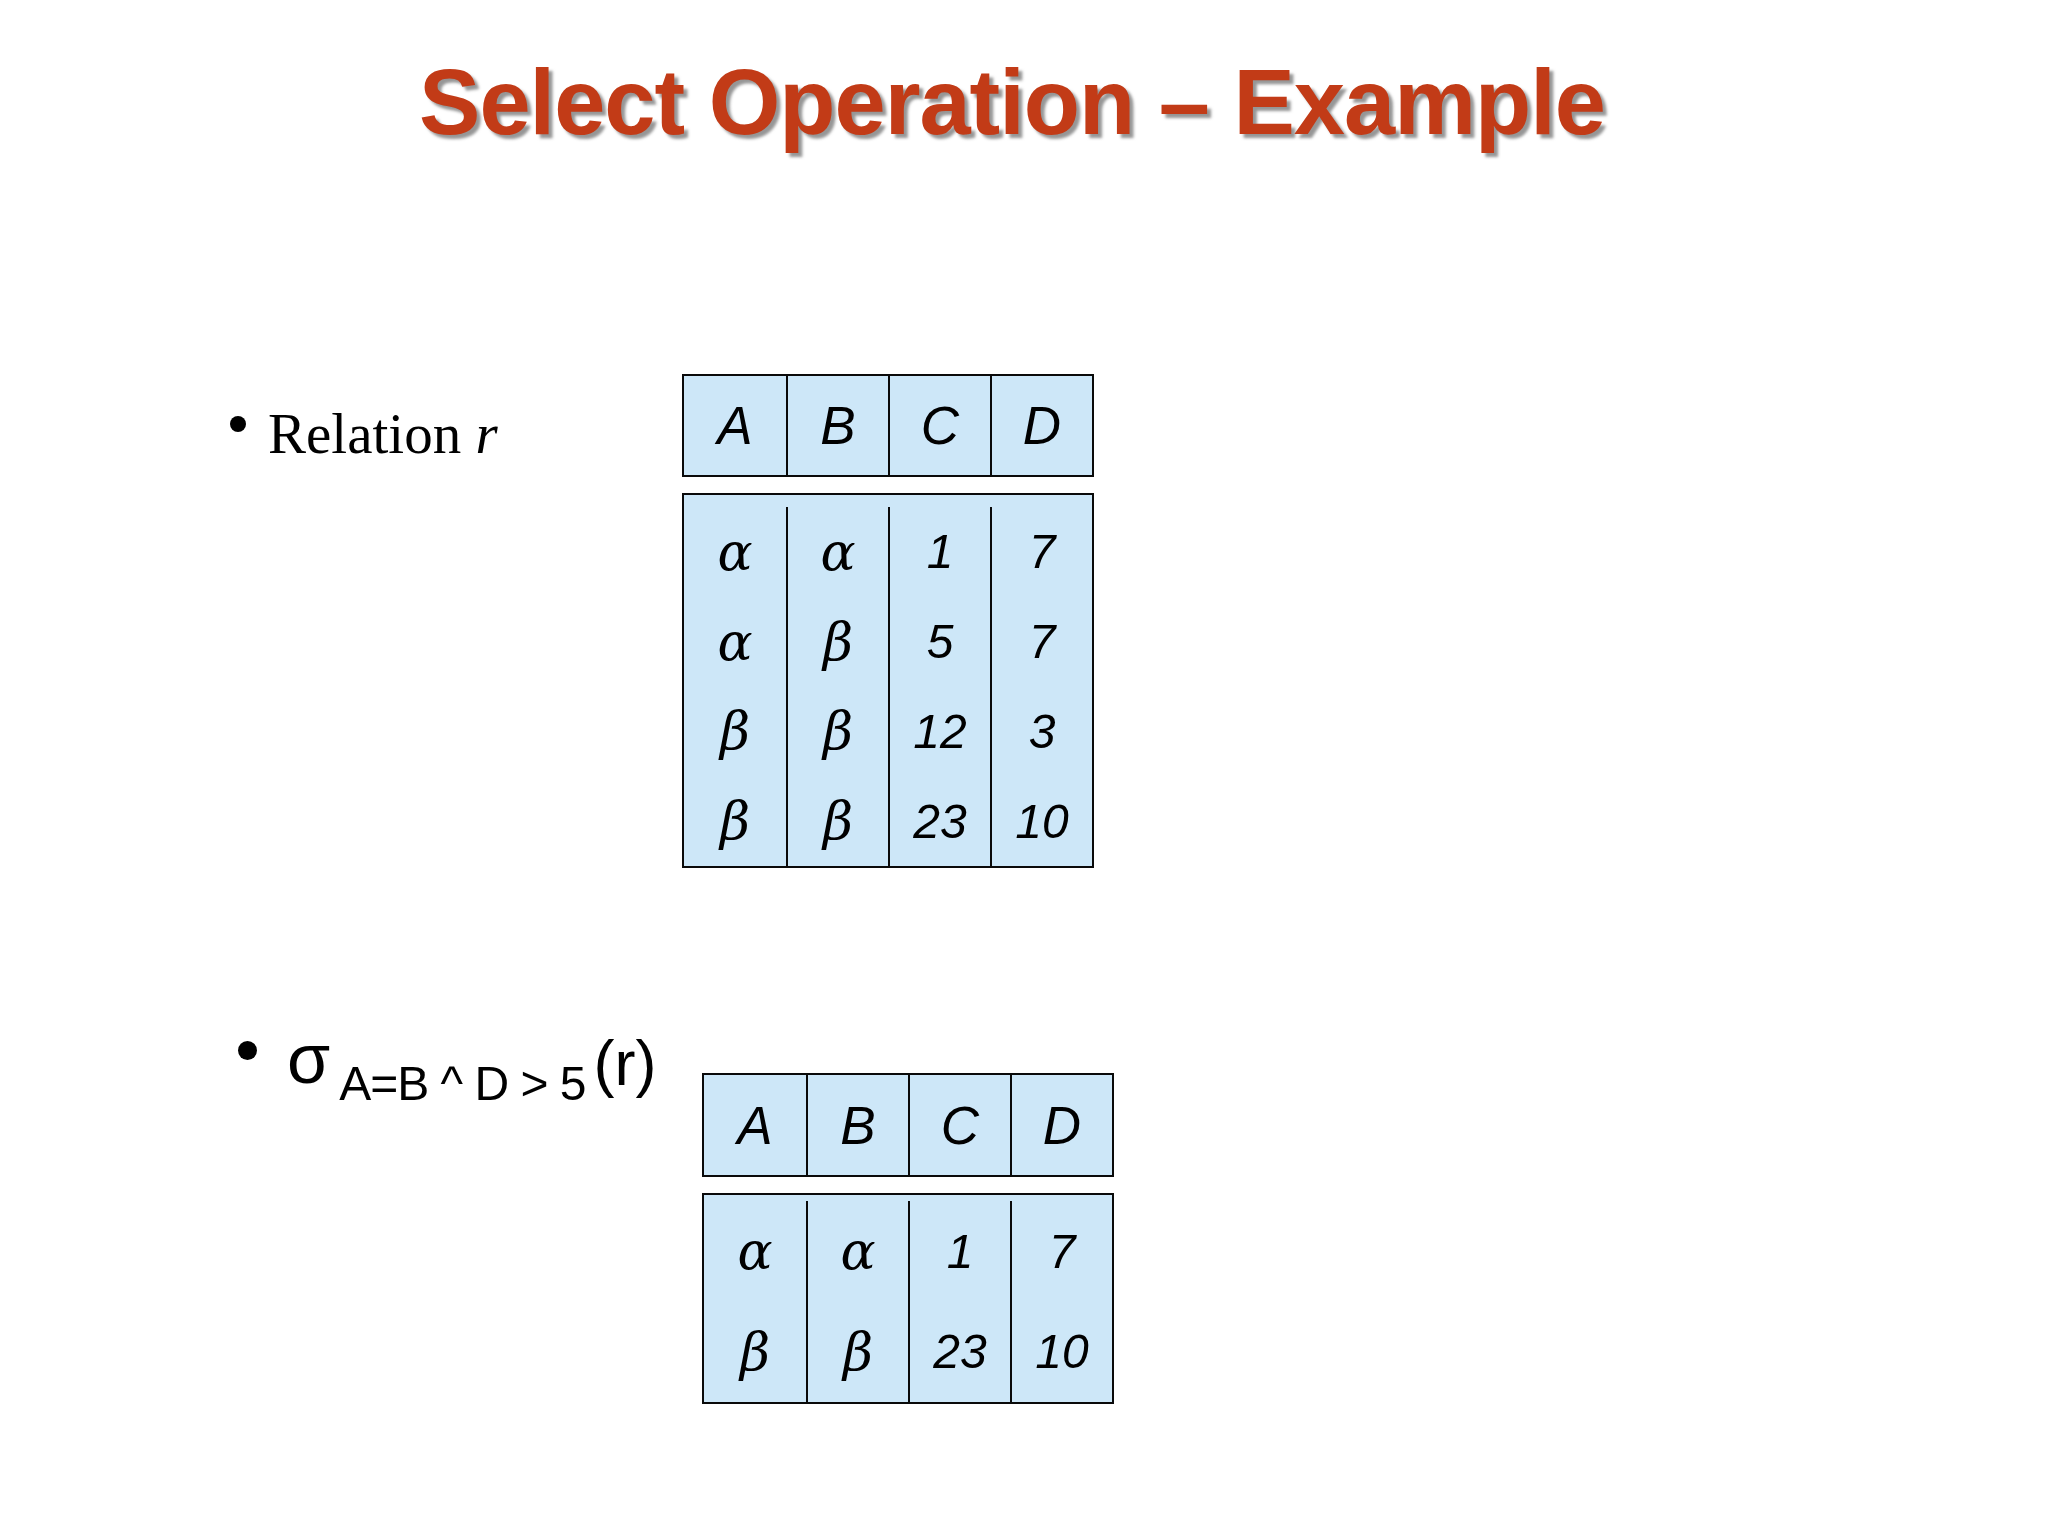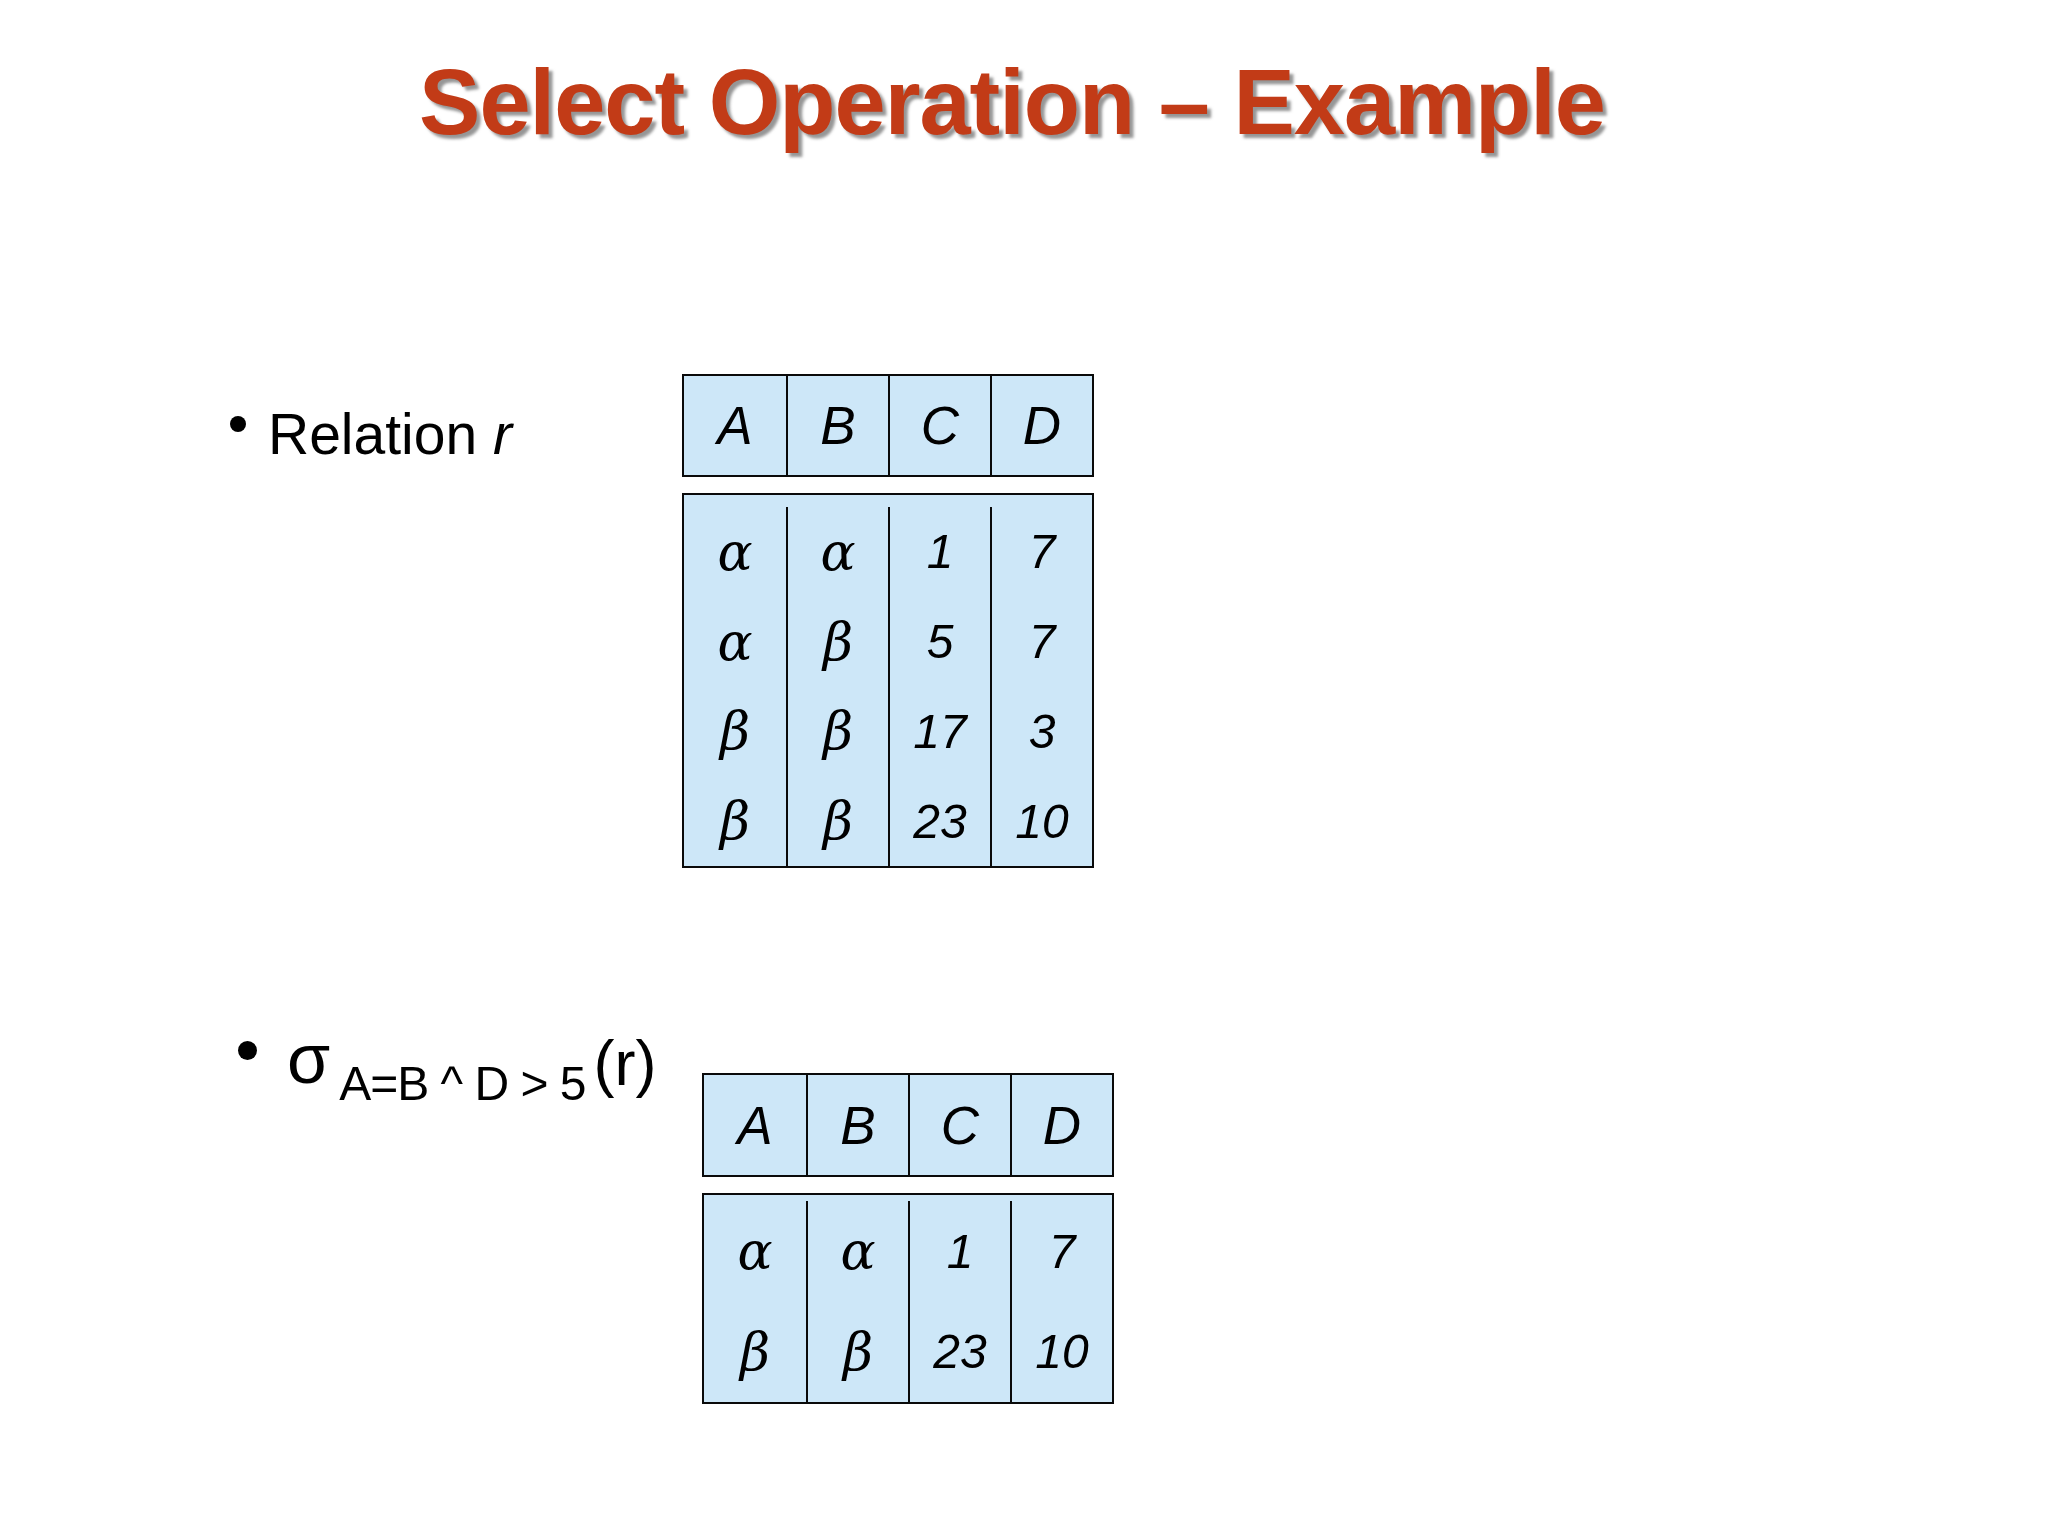--- a/index.html
+++ b/index.html
@@ -37,20 +37,21 @@
     border-radius:50%;
   }
   #bullet1-dot{left:230px;top:416px;width:16px;height:16px;}
   #bullet2-dot{left:238px;top:1041px;width:19px;height:19px;}
   .bullet1-text{
     position:absolute;
     left:268px;top:403px;
     font-size:57px;
     line-height:1.1;
     white-space:nowrap;
+    font-family:Liberation Serif, serif;
   }
   .bullet1-text .var{font-style:italic;}
   .sigma-row{
     position:absolute;
     left:287px;top:1024px;
     display:flex;
     align-items:baseline;
     white-space:nowrap;
   }
   .sigma-op{font-size:70px;line-height:1;}
@@ -123,21 +124,21 @@
         <div class="td greek">α</div>
         <div class="td bl greek">α</div>
         <div class="td bl num">1</div>
         <div class="td bl num">7</div>
         <div class="td greek">α</div>
         <div class="td bl greek">β</div>
         <div class="td bl num">5</div>
         <div class="td bl num">7</div>
         <div class="td greek">β</div>
         <div class="td bl greek">β</div>
-        <div class="td bl num">17</div>
+        <div class="td bl num">12</div>
         <div class="td bl num">3</div>
         <div class="td greek">β</div>
         <div class="td bl greek">β</div>
         <div class="td bl num">23</div>
         <div class="td bl num">10</div>
       </div>
   </div>
 
   <span class="bullet-dot" id="bullet2-dot"></span>
   <div class="sigma-row">

